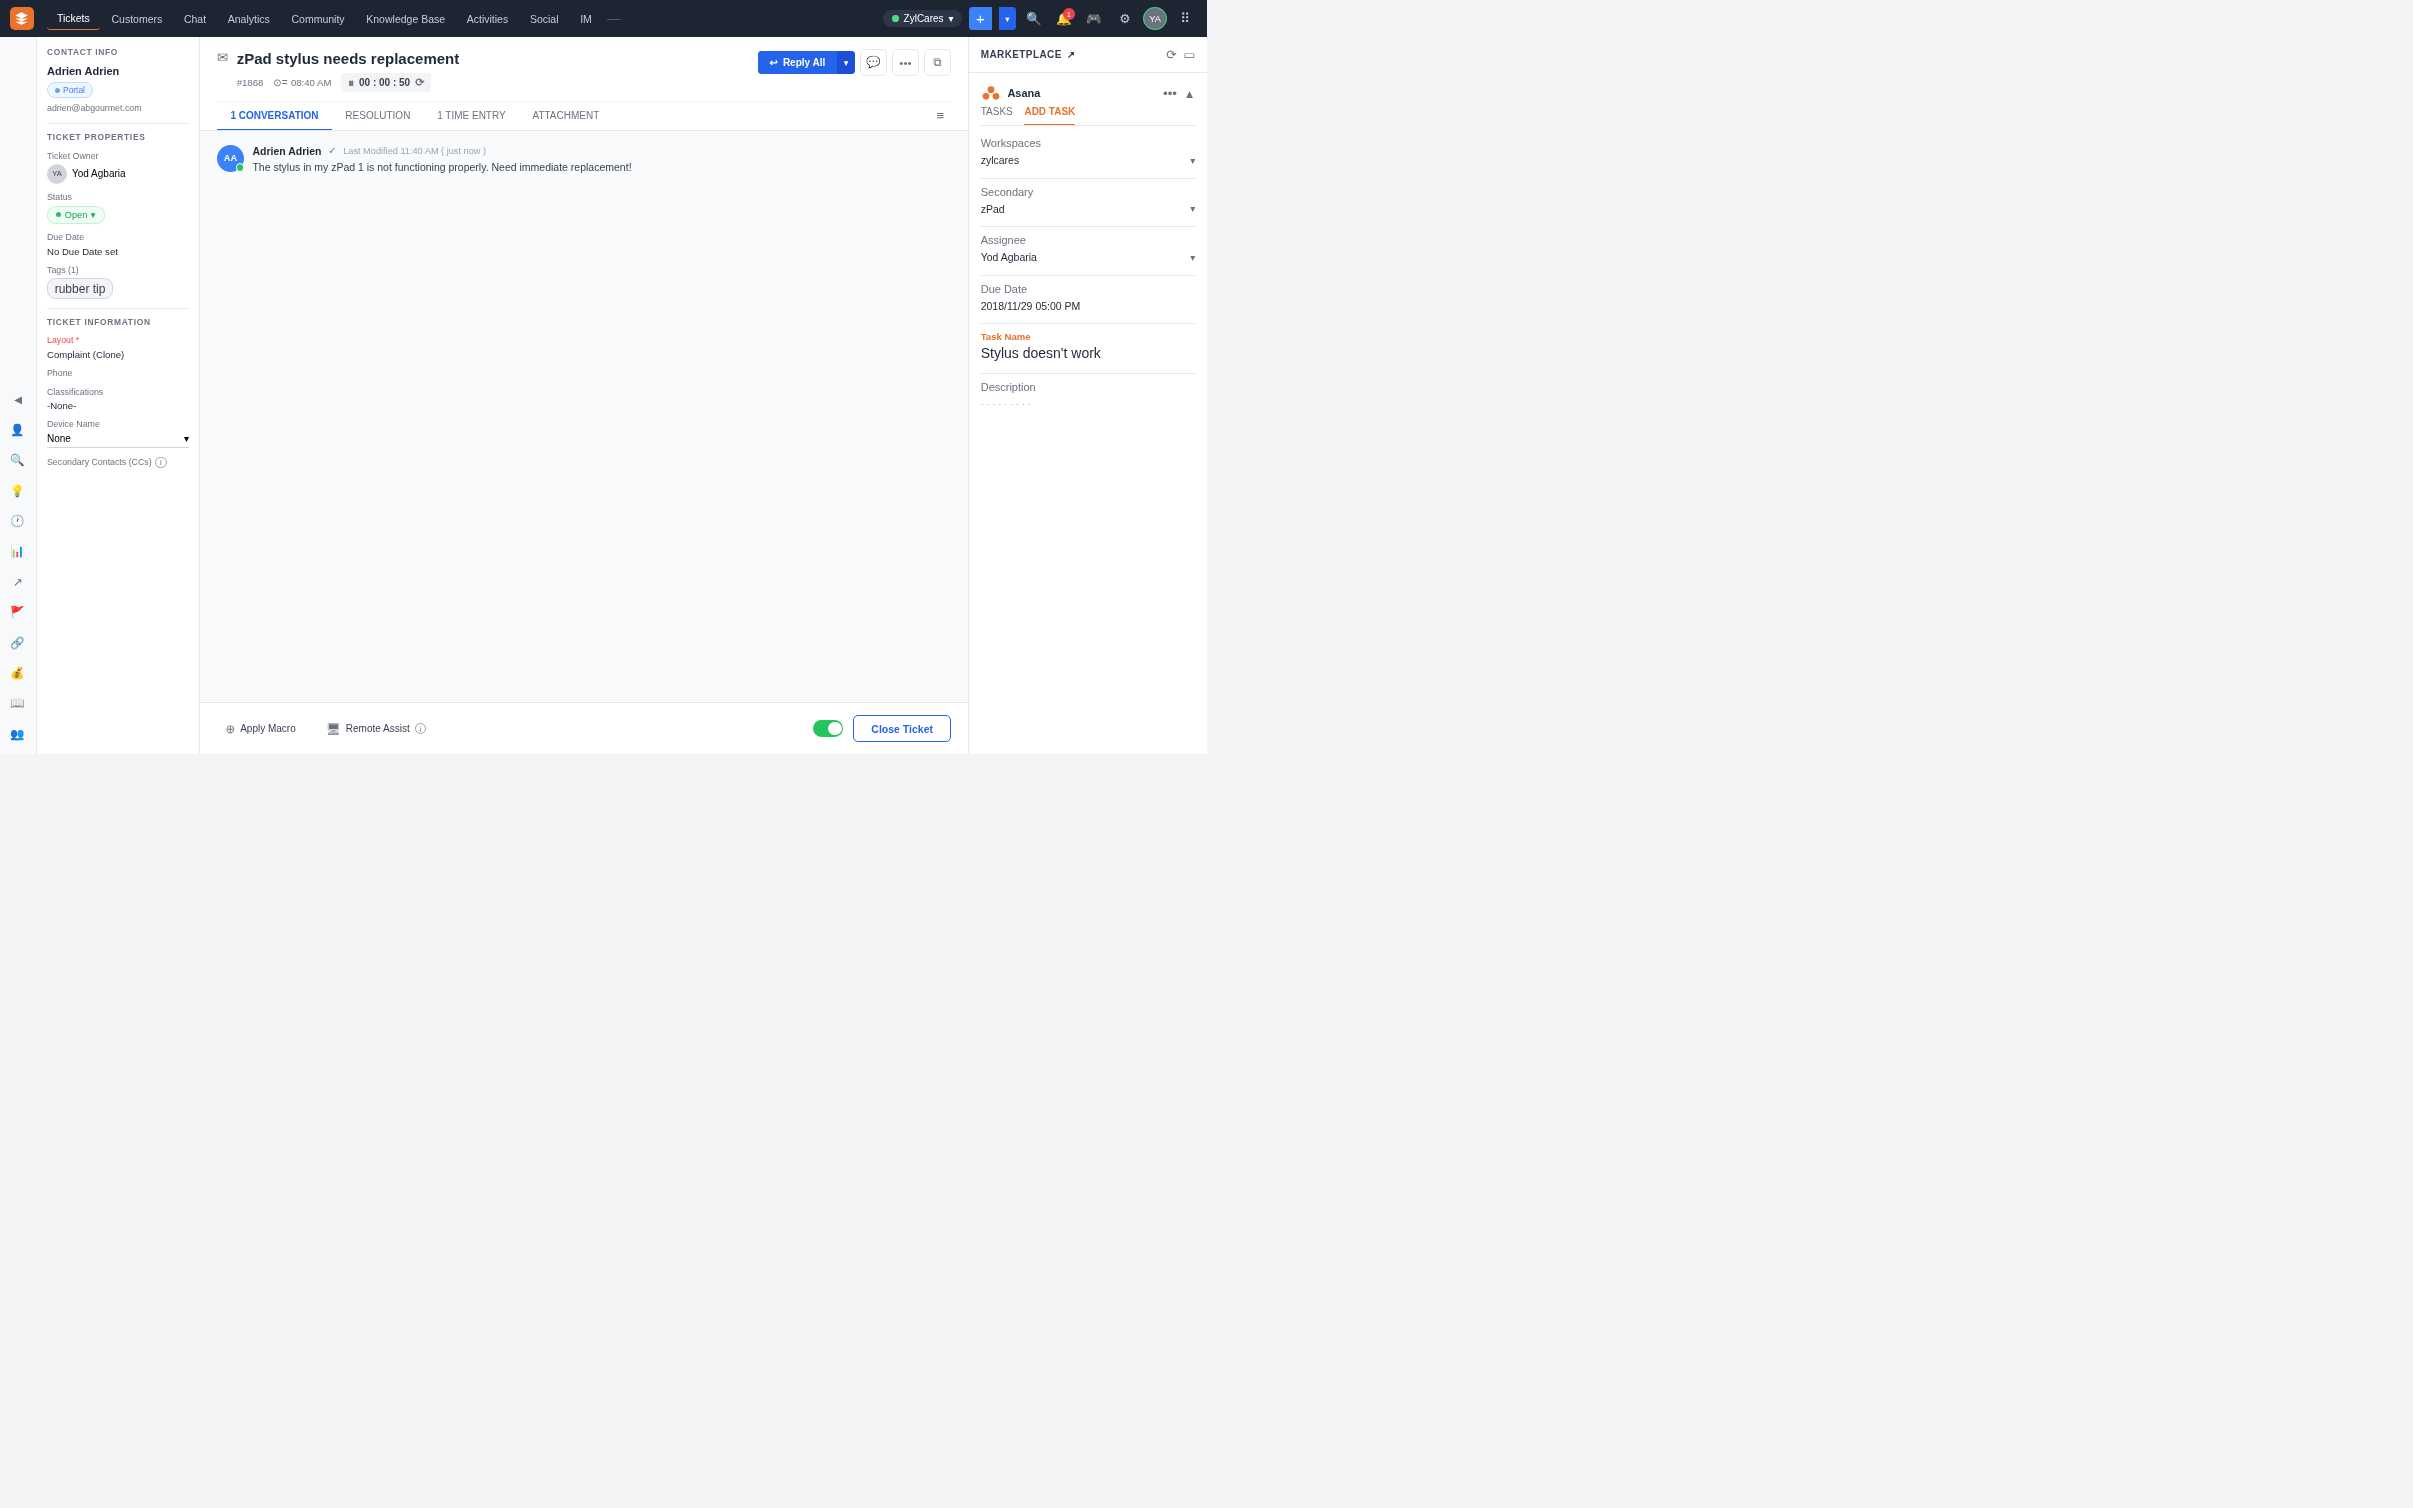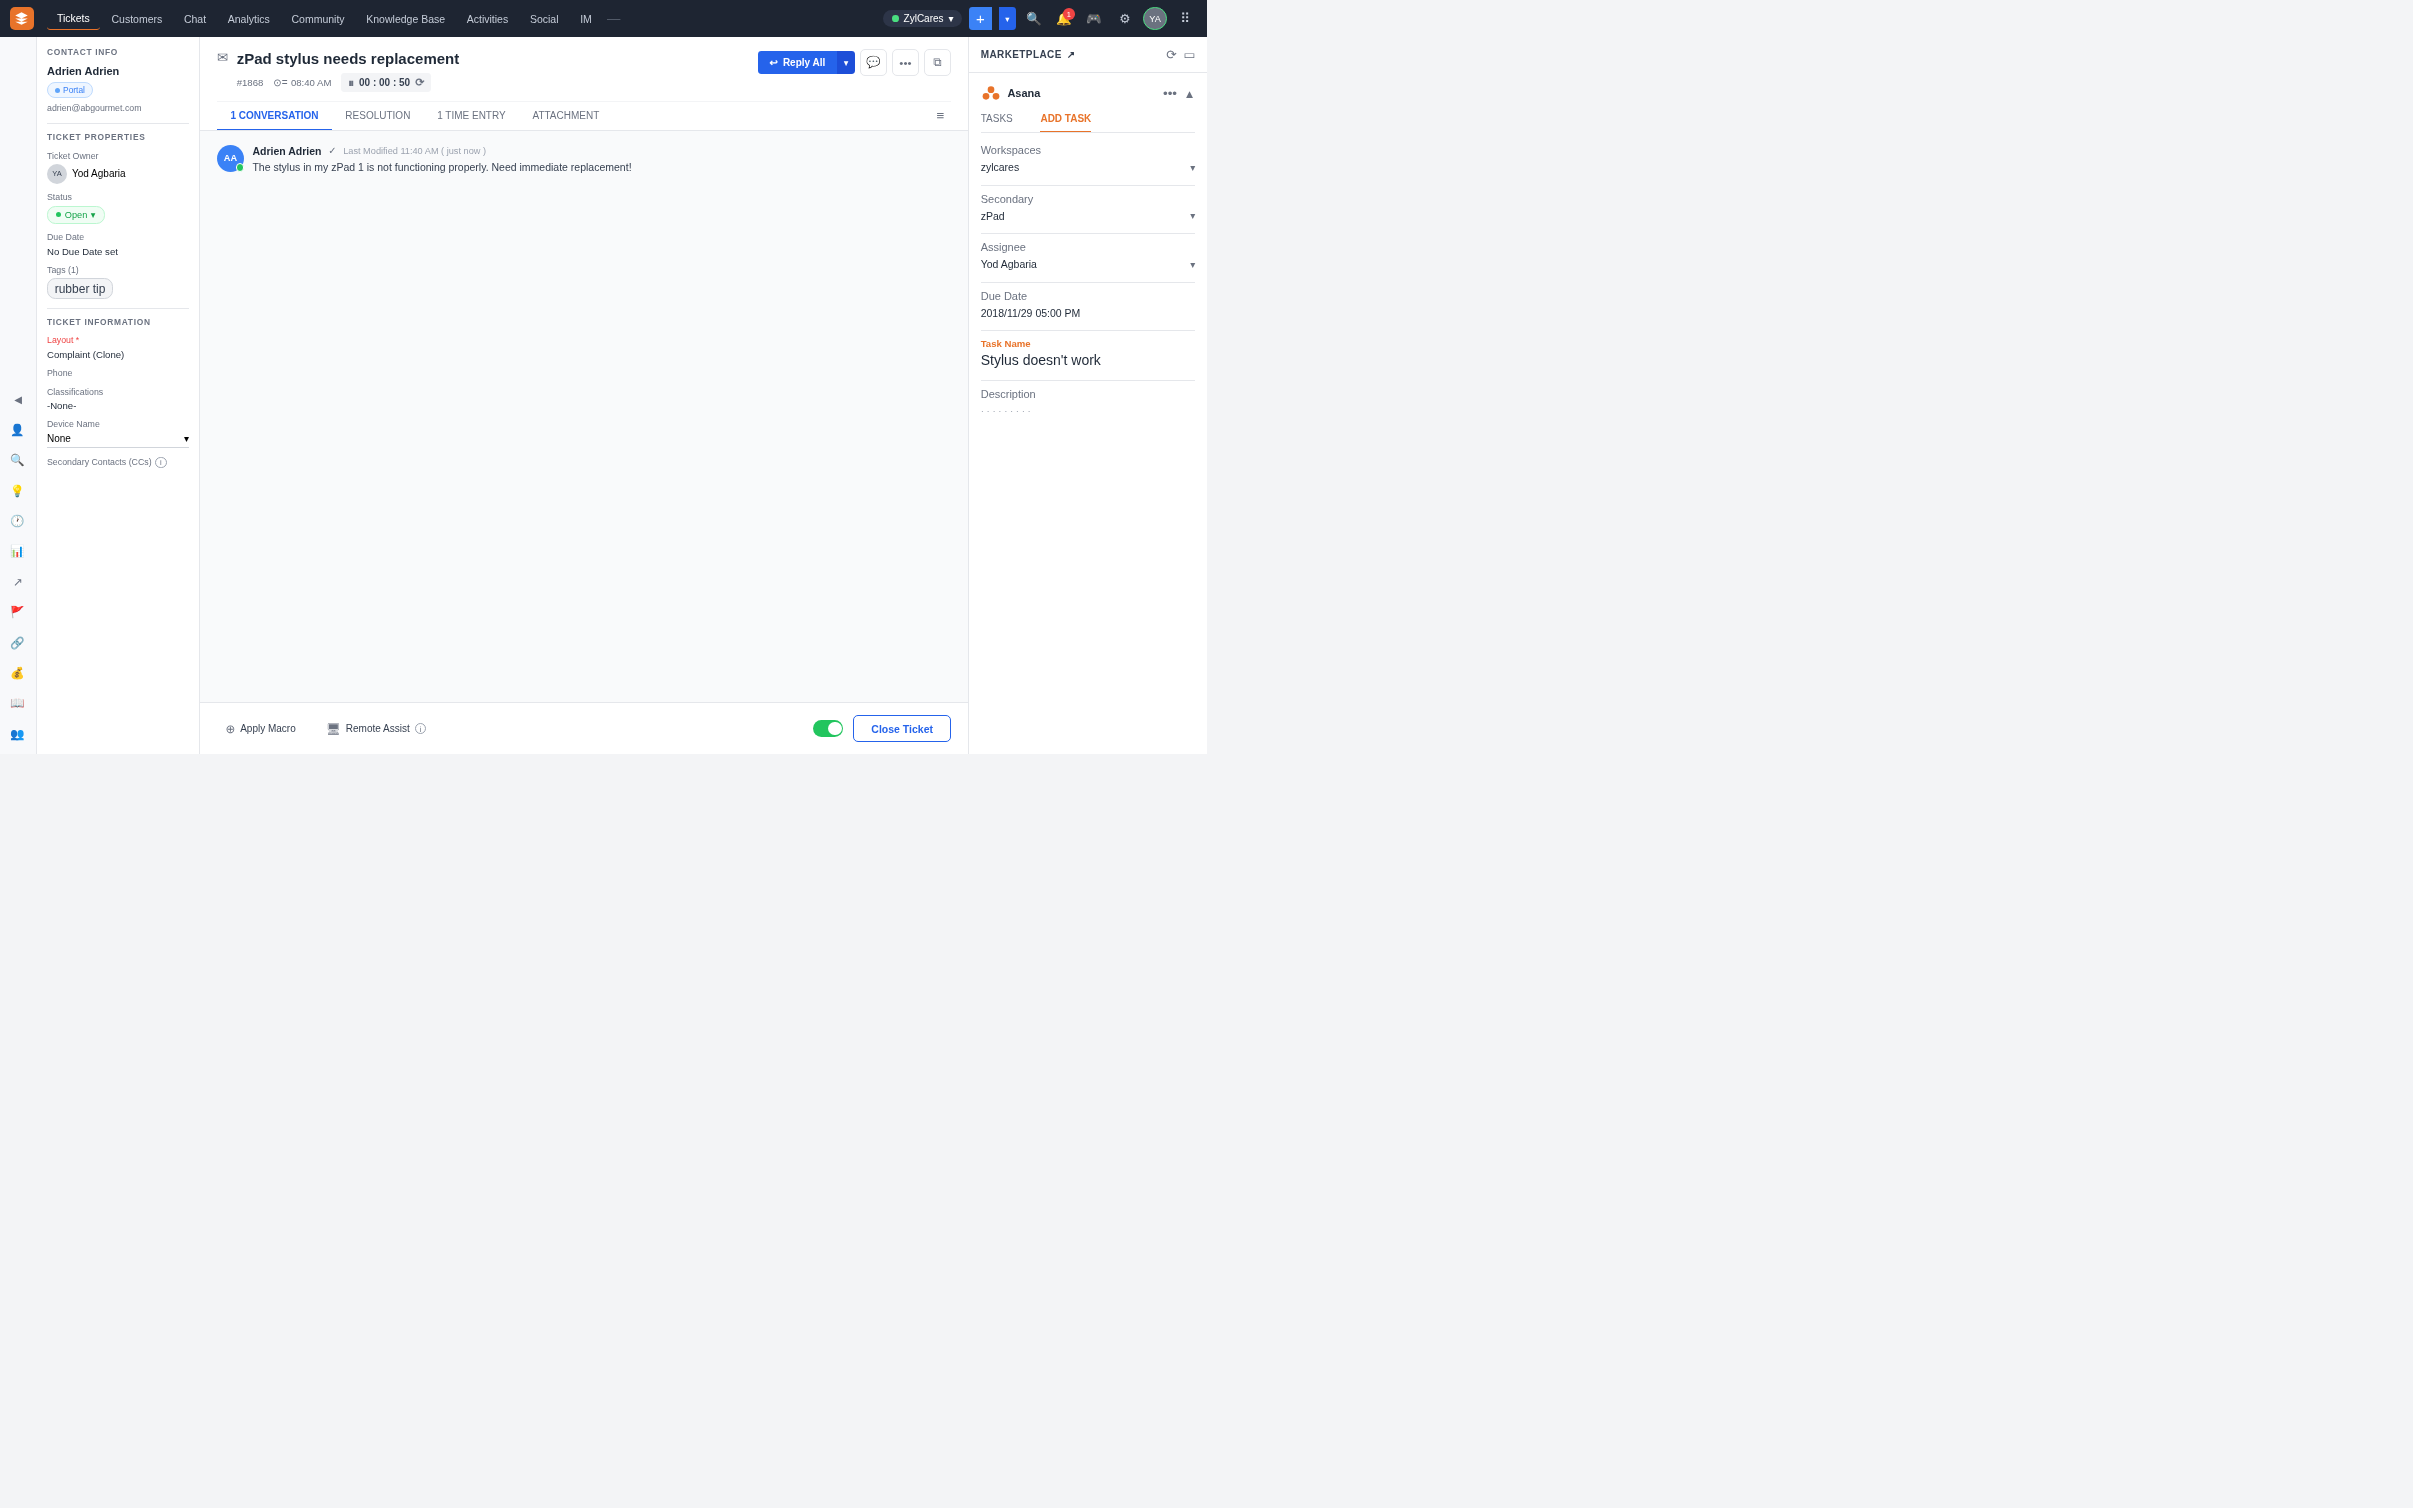--- a/index.html
+++ b/index.html
@@ -114,27 +114,27 @@
 
     
     .right-panel { width: 239px; background: white; border-left: 0.8px solid #e5e7eb; display: flex; flex-direction: column; }
     .marketplace-header { display: flex; align-items: center; justify-content: space-between; padding: 10px 11.7px; border-bottom: 0.8px solid #e5e7eb; }
     .marketplace-title { font-size: 10px; font-weight: 700; color: #374151; letter-spacing: 0.4px; display: flex; align-items: center; gap: 5px; }
     .marketplace-actions { display: flex; align-items: center; gap: 6.7px; }
     .mp-icon { color: #6b7280; cursor: pointer; font-size: 12.6px; }
 
     
     .asana-widget { padding: 10px 11.7px; }
-    .asana-header { display: flex; align-items: center; justify-content: space-between; margin-bottom: 10px; }
+    .asana-header { display: flex; align-items: center; justify-content: space-between; margin-bottom: 3px; }
     .asana-logo { display: flex; align-items: center; gap: 6.7px; }
     .asana-logo-icon { width: 20px; height: 20px; }
     .asana-name { font-size: 11px; font-weight: 600; color: #1f2937; }
     .asana-tabs { display: flex; gap: 11.7px; border-bottom: 0.8px solid #e5e7eb; margin-bottom: 11.7px; }
     .asana-tab { font-size: 10px; color: #6b7280; padding-bottom: 6.7px; cursor: pointer; }
-    .asana-tab.active { color: #e8732a; border-bottom: 1.7px solid #e8732a; font-weight: 600; margin-left: 16px; }
+    .asana-tab.active { color: #e8732a; border-bottom: 1.7px solid #e8732a; font-weight: 600; }
     .asana-field { margin-bottom: 11.7px; }
     .asana-field-label { font-size: 11px; color: #6b7280; margin-bottom: 5px; }
     .asana-field-value { font-size: 10.5px; color: #1f2937; display: flex; align-items: center; justify-content: space-between; }
     .asana-dropdown-arrow { color: #6b7280; font-size: 10px; }
     .asana-divider { border: none; border-top: 0.8px solid #e5e7eb; margin: 6.7px 0; }
     .asana-required-label { font-size: 9.6px; color: #e8732a; font-weight: 600; margin-bottom: 3.4px; }
     .asana-field-value-text { font-size: 14px; color: #1f2937; }
     .asana-dots { color: #6b7280; cursor: pointer; font-size: 13.4px; }
     .asana-collapse { color: #6b7280; cursor: pointer; font-size: 11.7px; }
     .description-fade { font-size: 9.6px; color: #9ca3af; font-style: italic; }

